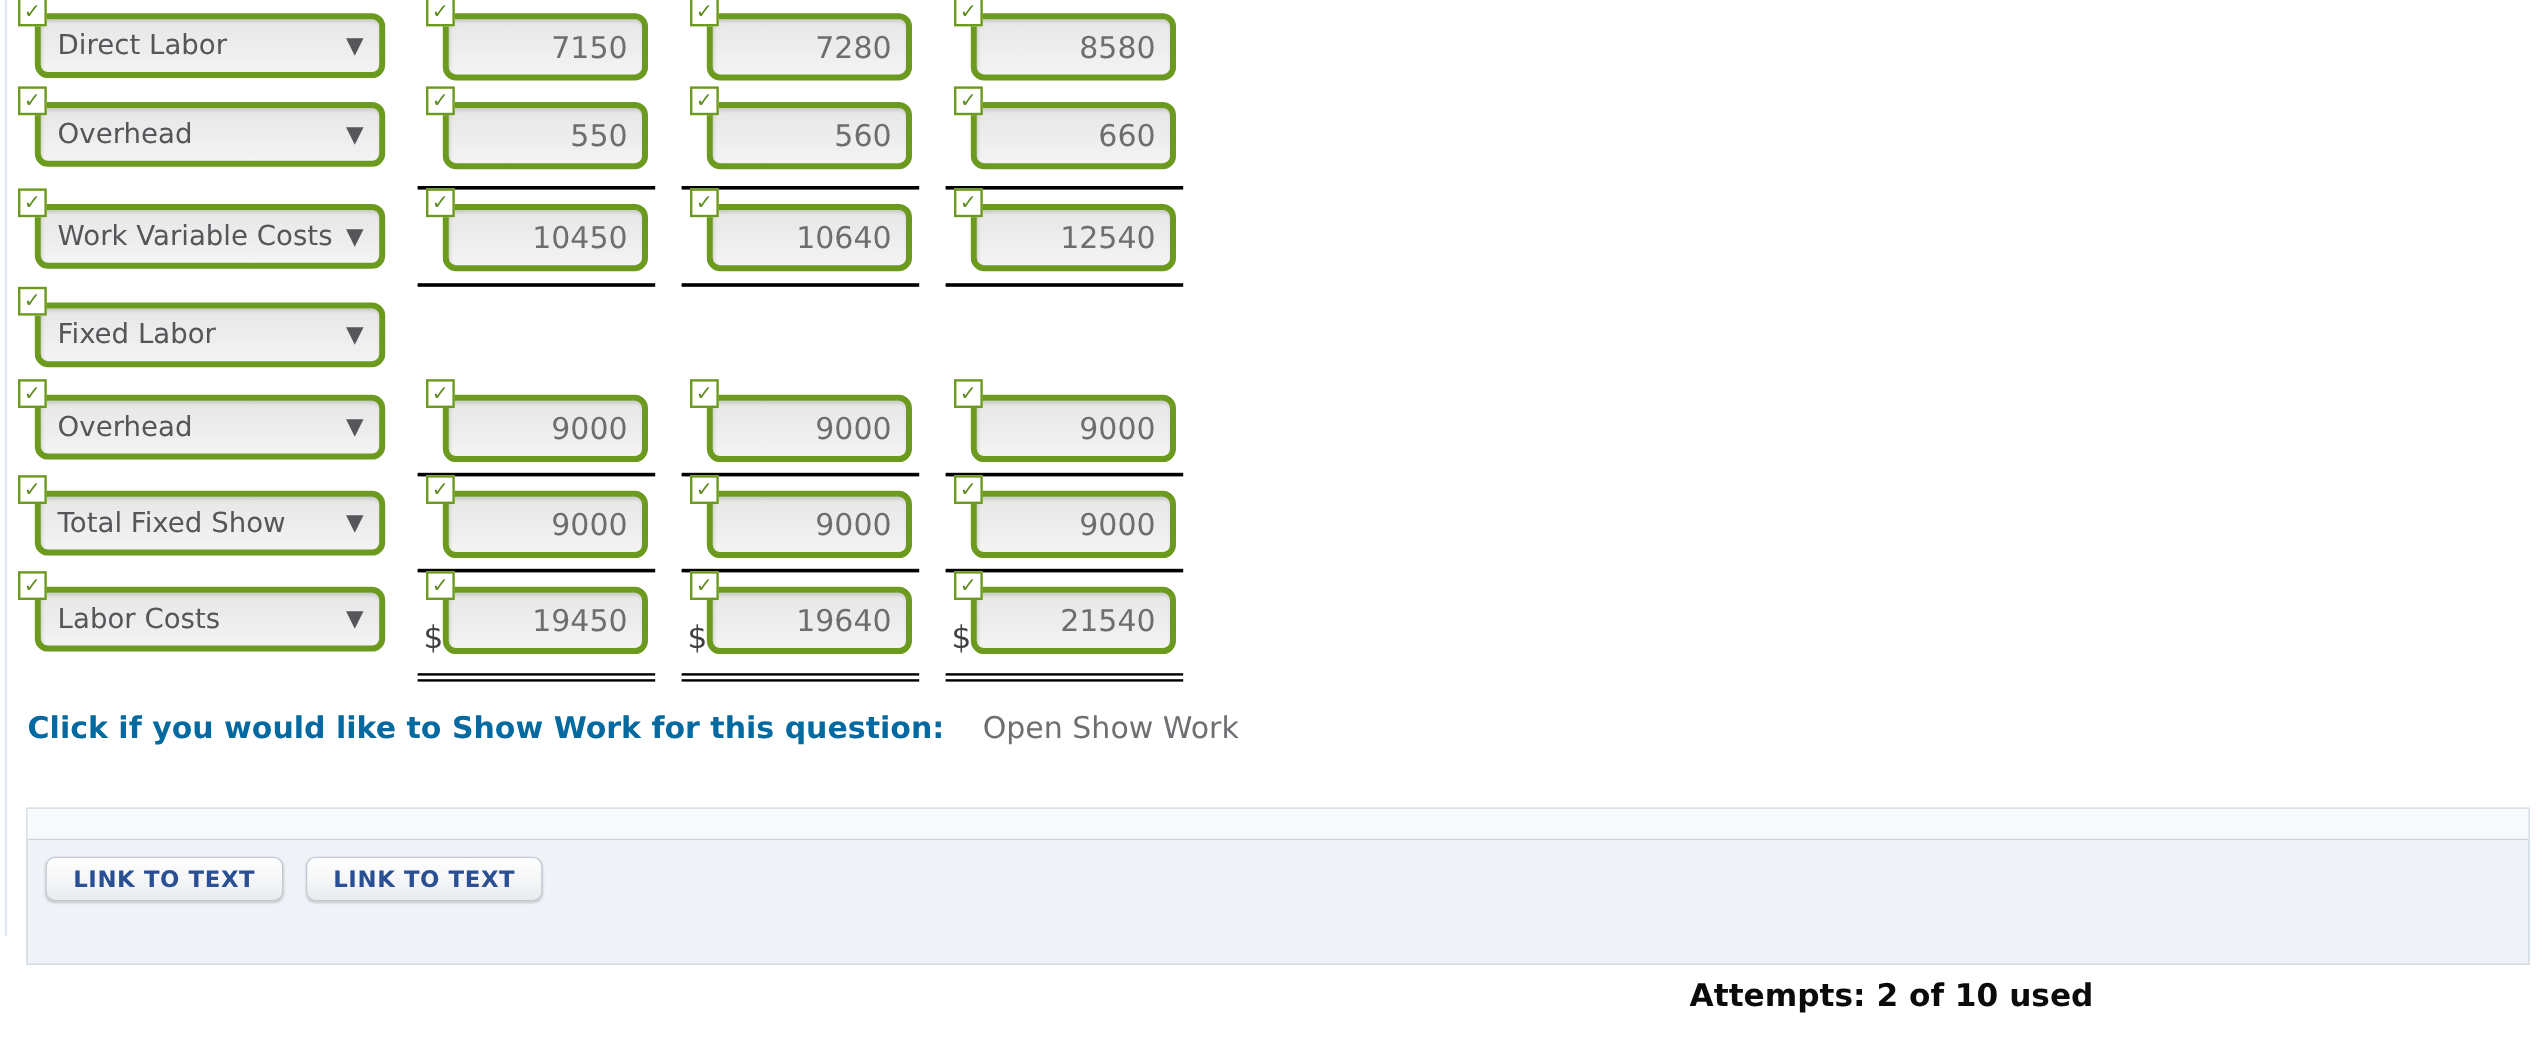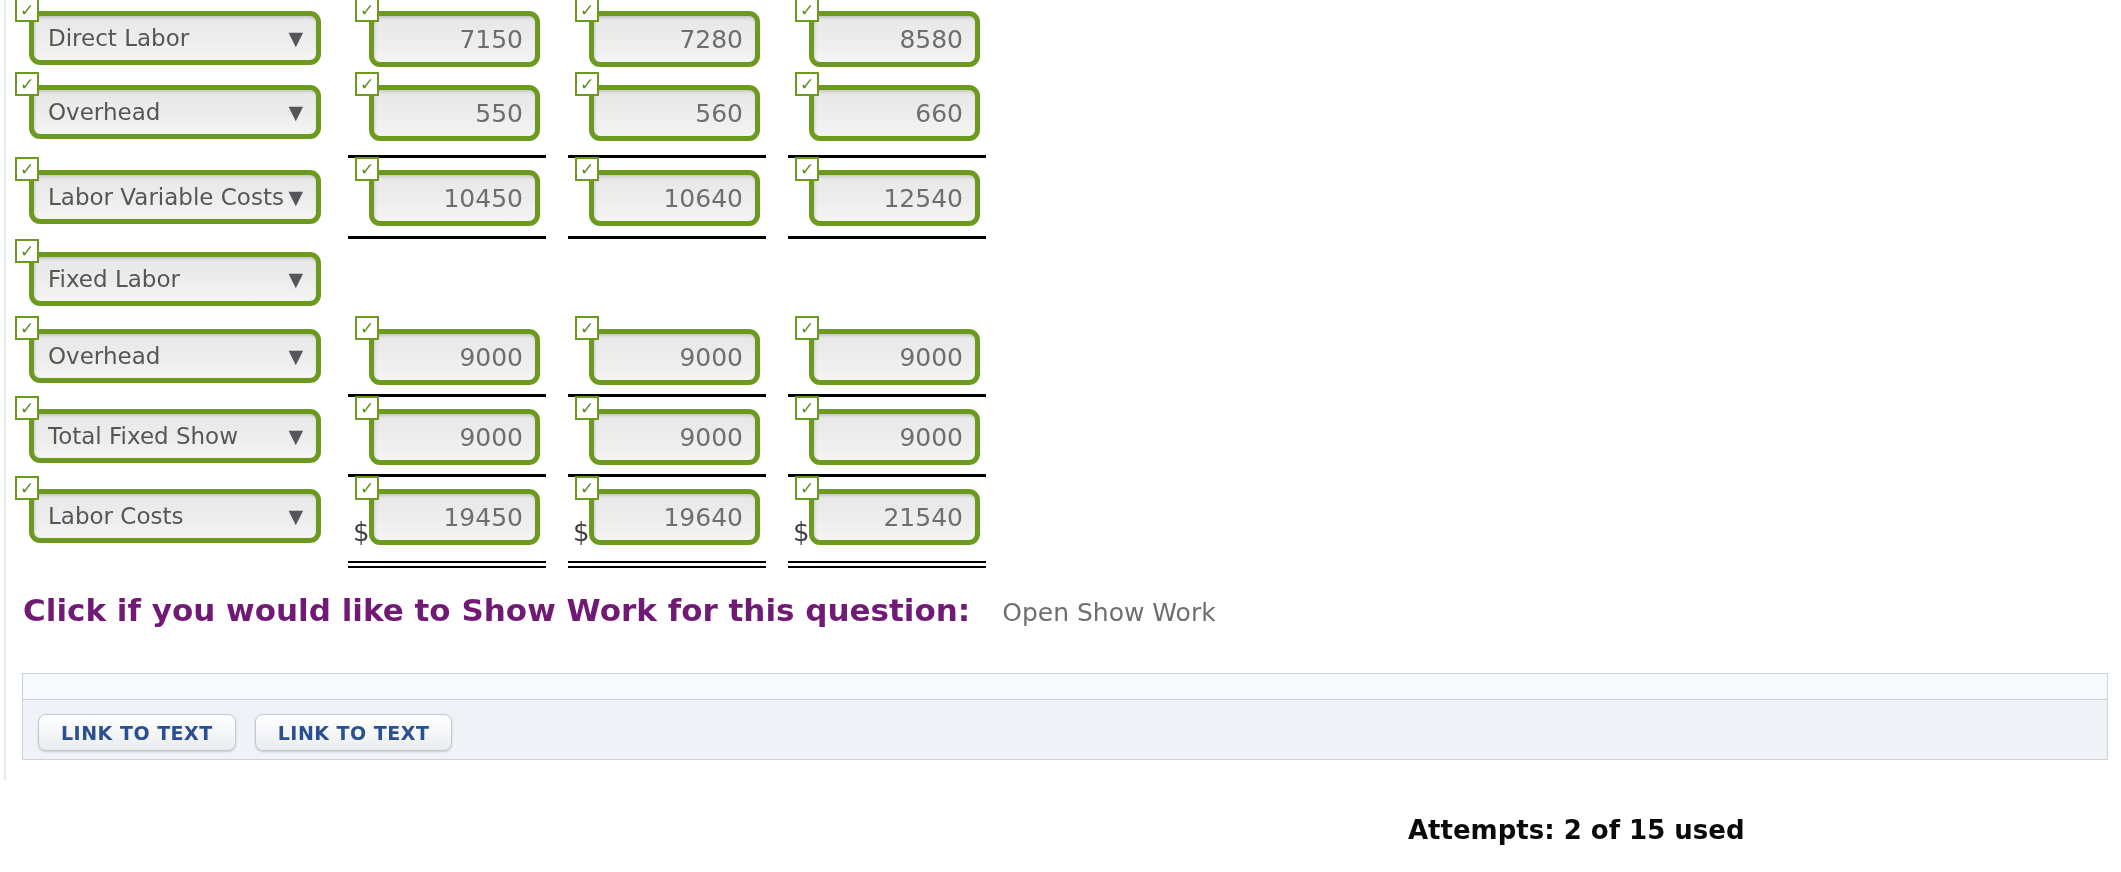--- a/index.html
+++ b/index.html
@@ -49,25 +49,25 @@
   .dollar{
     position:absolute;font-size:26px;color:#414042;z-index:4;
   }
   .acct-line{position:absolute;height:3px;background:#000000;}
   .acct-line.thin{height:2px;}
 
   .showwork{
     position:absolute;left:23px;top:592px;display:flex;align-items:baseline;
     white-space:nowrap;
   }
-  .showwork .prompt{font-weight:bold;font-size:31px;color:#701a75;}
+  .showwork .prompt{font-weight:bold;font-size:25px;color:#0369a1;}
   .showwork .sw-link{font-size:25px;color:#6e6f72;margin-left:32px;text-decoration:none;cursor:pointer;}
 
   .panel{
-    position:absolute;left:22px;top:673px;width:2086px;height:87px;
+    position:absolute;left:22px;top:673px;width:2086px;height:131px;
     border:1px solid #c8d3dd;box-sizing:border-box;background:#eff3f8;
   }
   .panel-top{
     position:absolute;left:0;top:0;right:0;height:25px;
     background:#f7fafc;border-bottom:1px solid #c8d3dd;
   }
   .panel-body{
     position:absolute;left:0;top:26px;right:0;bottom:0;
     display:flex;align-items:flex-start;padding:14px 0 0 15px;gap:19px;box-sizing:border-box;
   }
@@ -136,21 +136,21 @@
         <span class="chk">✓</span>
       </div>
       <div class="widget" style="left: 809px; top: 85px; width: 171px; height: 56px;">
         <div class="boxed">
           <input class="amount" type="text" readonly="" value="660" style="">
         </div>
         <span class="chk">✓</span>
       </div>
       <div class="widget" style="left: 29px; top: 170px; width: 292px; height: 54px;">
         <div class="boxed select-box">
-          <span class="select-label">Labor Variable Costs</span>
+          <span class="select-label">Work Variable Costs</span>
           <span class="select-arrow">▼</span>
         </div>
         <span class="chk">✓</span>
       </div>
       <div class="widget" style="left: 369px; top: 170px; width: 171px; height: 56px;">
         <div class="boxed">
           <input class="amount" type="text" readonly="" value="10450" style="">
         </div>
         <span class="chk">✓</span>
       </div>
@@ -277,14 +277,14 @@
   </div>
 
   <div class="panel">
     <div class="panel-top"></div>
     <div class="panel-body" id="panel-body">
         <button class="link-btn">LINK TO TEXT</button>
         <button class="link-btn">LINK TO TEXT</button>
       </div>
   </div>
 
-  <div class="attempts">Attempts: 2 of 15 used</div>
+  <div class="attempts">Attempts: 2 of 10 used</div>
 </div>
 
 </body></html>

